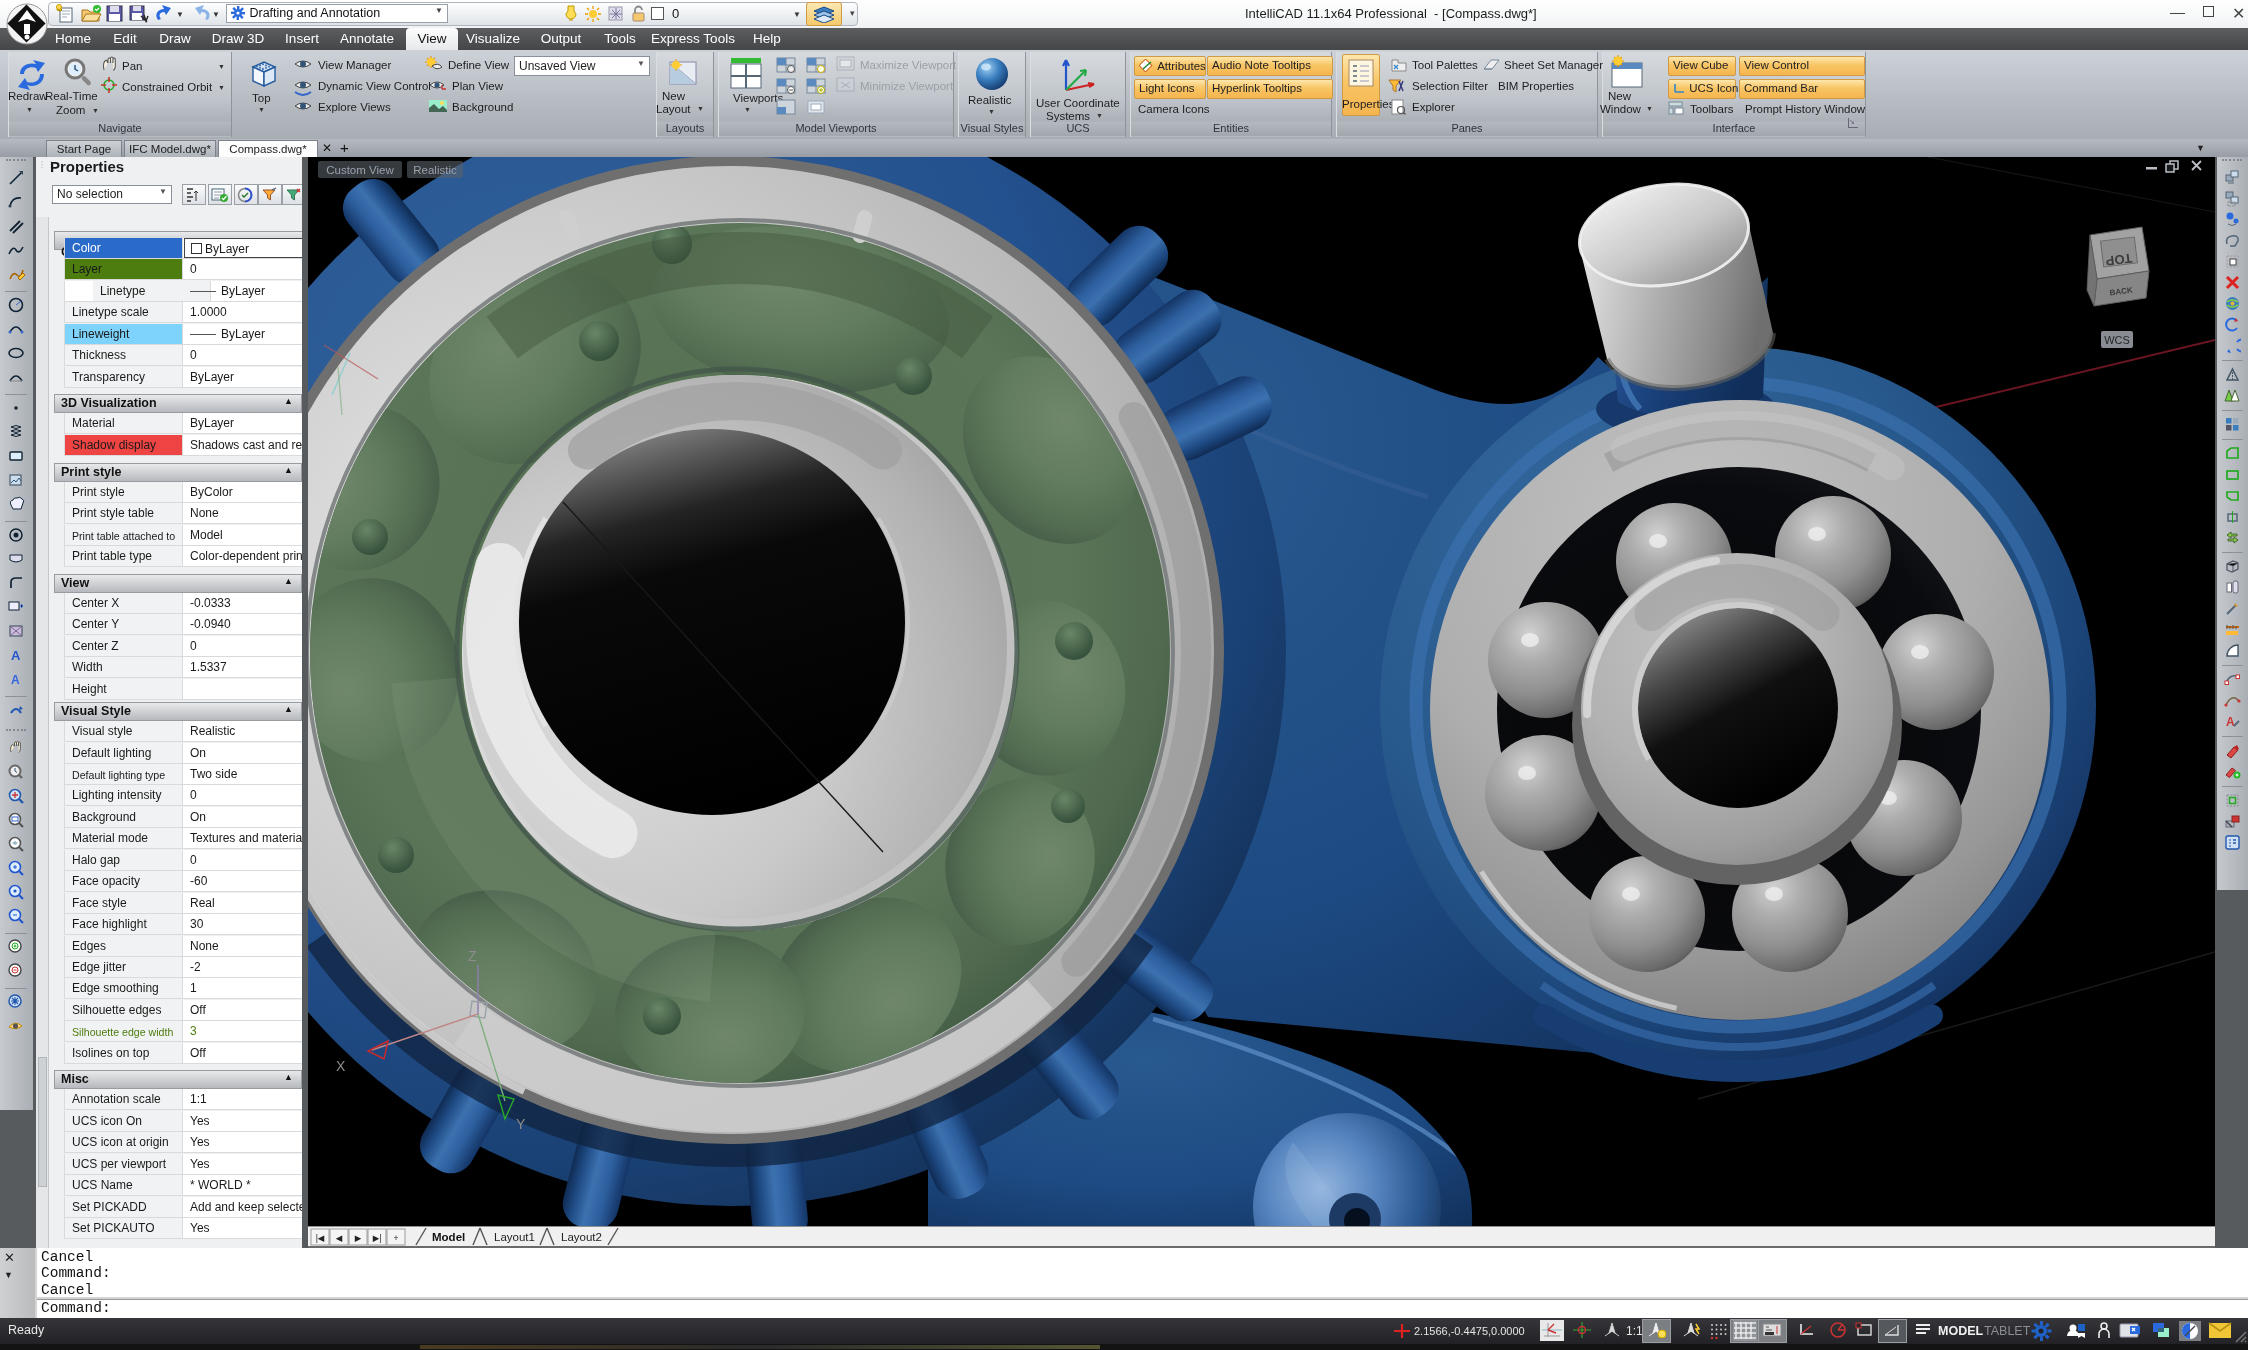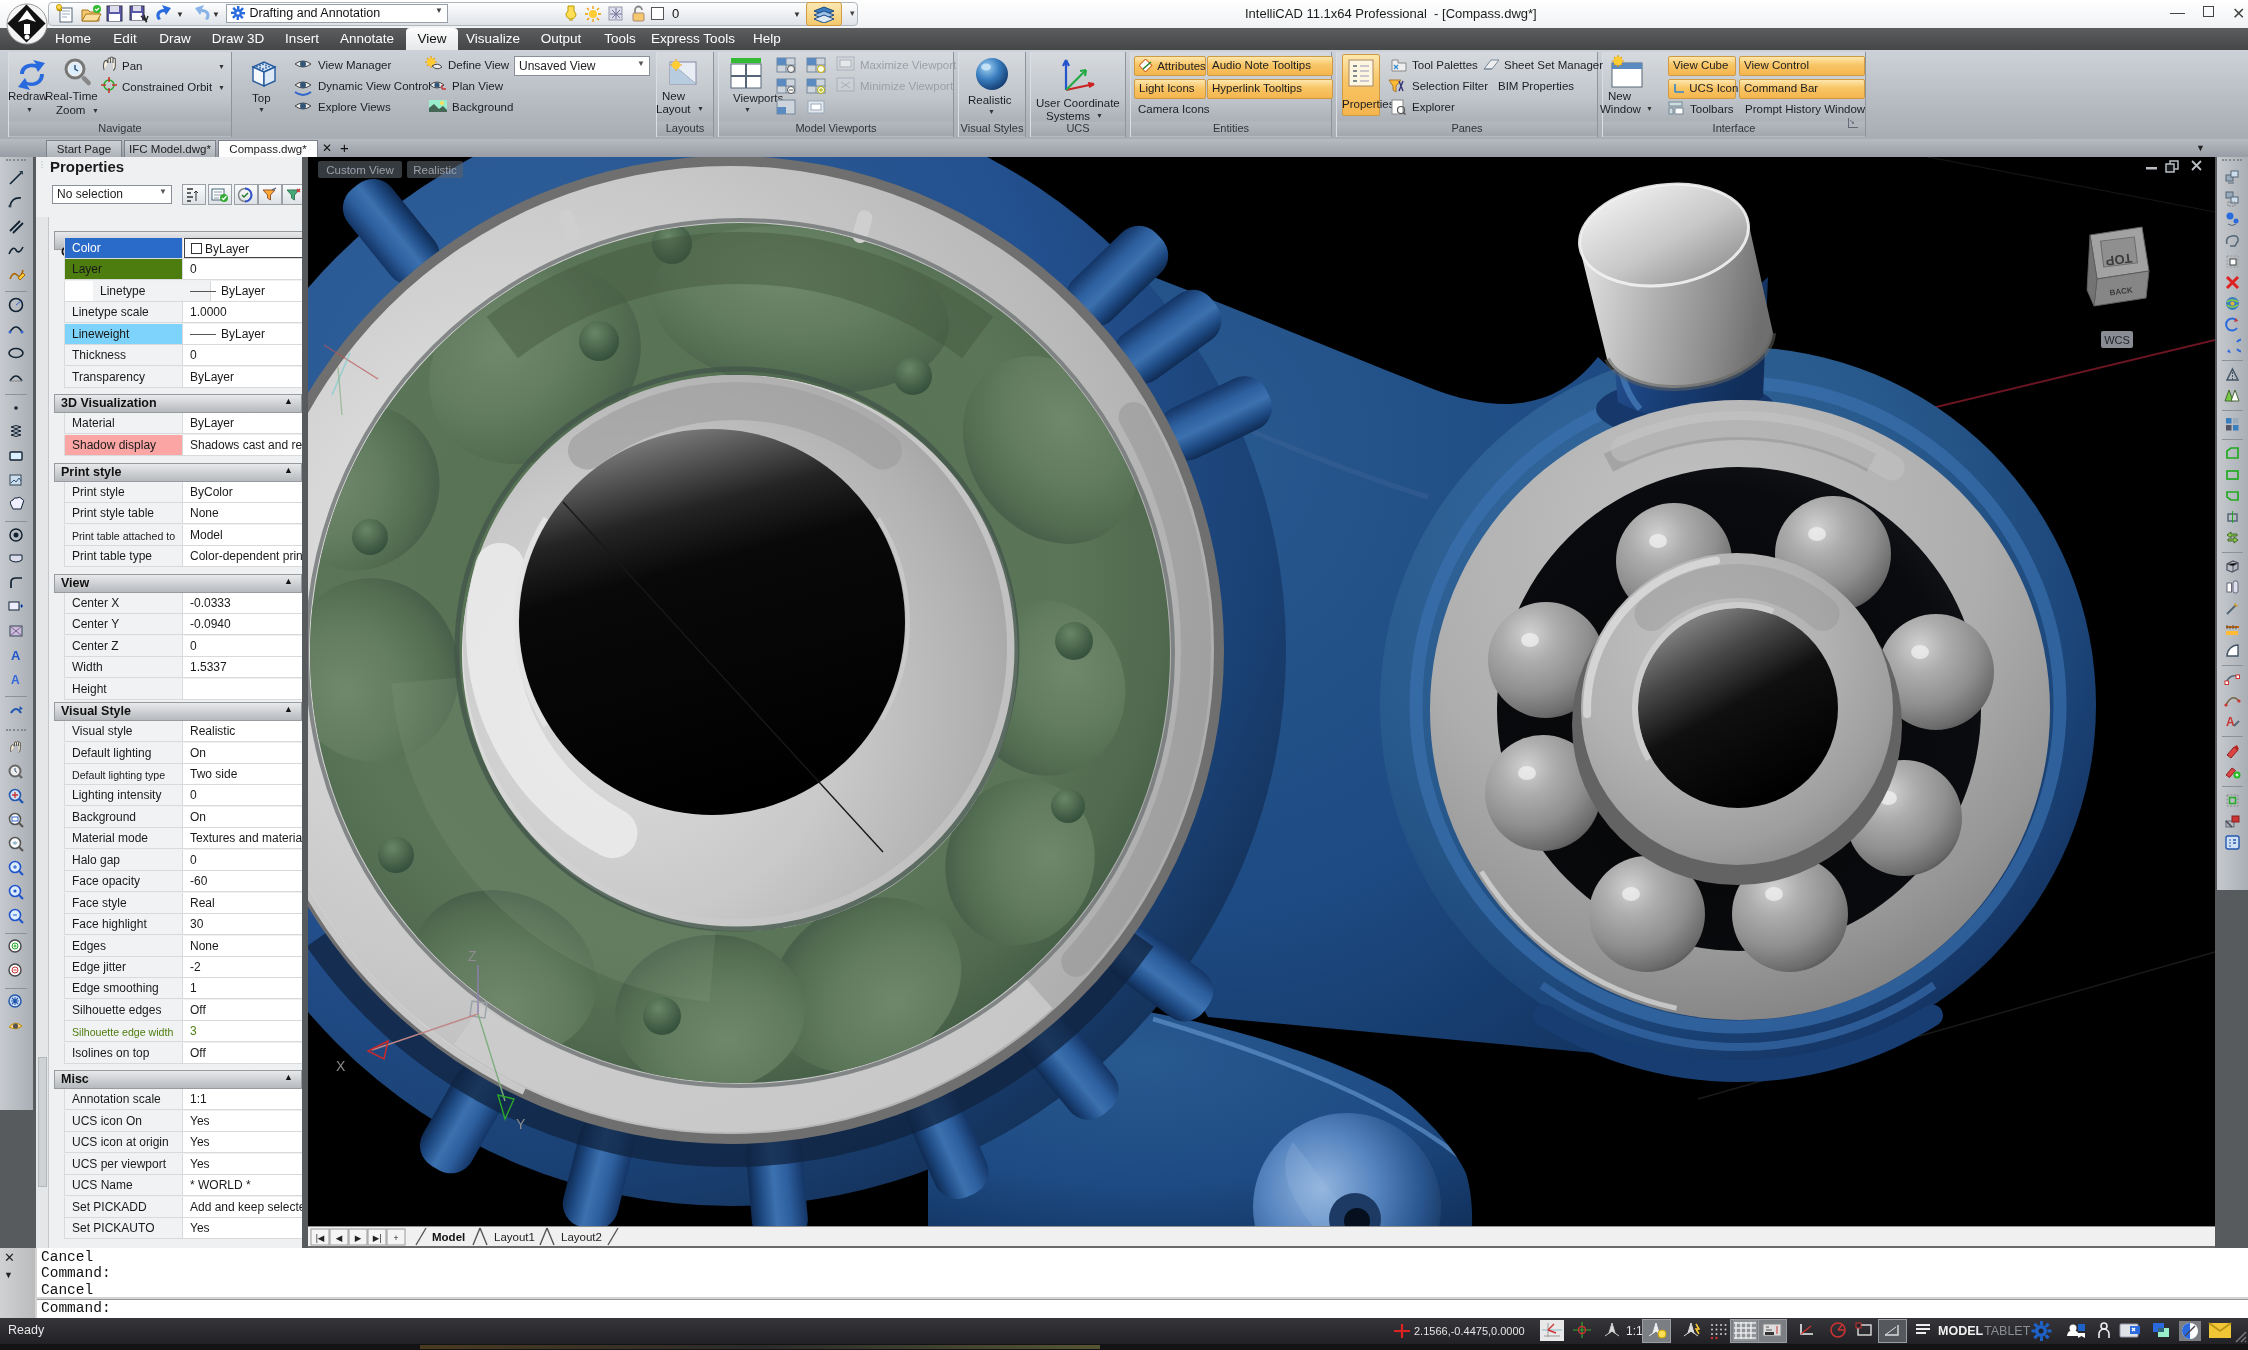--- a/index.html
+++ b/index.html
@@ -620,21 +620,21 @@
 <div style="position:absolute;left:28px;top:210px;width:238px;height:21px;border-bottom:1px solid #d8dadc;border-left:1px solid #d8dadc;background:#fff;font-size:12px;color:#1a1a1a">
         <div style="position:absolute;left:0;top:0;width:118px;height:100%;background:#f1f2f3;padding:3px 0 0 7px;border-right:1px solid #d8dadc;white-space:nowrap;overflow:hidden;">Transparency</div>
         <div style="position:absolute;left:119px;top:0;width:119px;height:100%;padding:3px 0 0 6px;white-space:nowrap;overflow:hidden;">ByLayer</div>
       </div>
 <div style="position:absolute;left:18px;top:237.15px;width:248px;height:19px;background:linear-gradient(#e8e9eb,#b6b9bd);border:1px solid #989b9f;font-size:12.5px;font-weight:bold;color:#111;padding:1px 0 0 6px">3D Visualization<span style="float:right;margin-right:8px;font-size:9px;font-weight:normal">▲</span></div>
 <div style="position:absolute;left:28px;top:256px;width:238px;height:21px;border-bottom:1px solid #d8dadc;border-left:1px solid #d8dadc;background:#fff;font-size:12px;color:#1a1a1a">
         <div style="position:absolute;left:0;top:0;width:118px;height:100%;background:#f1f2f3;padding:3px 0 0 7px;border-right:1px solid #d8dadc;white-space:nowrap;overflow:hidden;">Material</div>
         <div style="position:absolute;left:119px;top:0;width:119px;height:100%;padding:3px 0 0 6px;white-space:nowrap;overflow:hidden;">ByLayer</div>
       </div>
 <div style="position:absolute;left:28px;top:278px;width:238px;height:21px;border-bottom:1px solid #d8dadc;border-left:1px solid #d8dadc;background:#fff;font-size:12px;color:#1a1a1a">
-        <div style="position:absolute;left:0;top:0;width:118px;height:100%;background:#fca5a5;padding:3px 0 0 7px;border-right:1px solid #d8dadc;white-space:nowrap;overflow:hidden;">Shadow display</div>
+        <div style="position:absolute;left:0;top:0;width:118px;height:100%;background:#ef4444;padding:3px 0 0 7px;border-right:1px solid #d8dadc;white-space:nowrap;overflow:hidden;">Shadow display</div>
         <div style="position:absolute;left:119px;top:0;width:119px;height:100%;padding:3px 0 0 6px;white-space:nowrap;overflow:hidden;">Shadows cast and re...</div>
       </div>
 <div style="position:absolute;left:18px;top:306.04999999999995px;width:248px;height:19px;background:linear-gradient(#e8e9eb,#b6b9bd);border:1px solid #989b9f;font-size:12.5px;font-weight:bold;color:#111;padding:1px 0 0 6px">Print style<span style="float:right;margin-right:8px;font-size:9px;font-weight:normal">▲</span></div>
 <div style="position:absolute;left:28px;top:325px;width:238px;height:21px;border-bottom:1px solid #d8dadc;border-left:1px solid #d8dadc;background:#fff;font-size:12px;color:#1a1a1a">
         <div style="position:absolute;left:0;top:0;width:118px;height:100%;background:#f1f2f3;padding:3px 0 0 7px;border-right:1px solid #d8dadc;white-space:nowrap;overflow:hidden;">Print style</div>
         <div style="position:absolute;left:119px;top:0;width:119px;height:100%;padding:3px 0 0 6px;white-space:nowrap;overflow:hidden;">ByColor</div>
       </div>
 <div style="position:absolute;left:28px;top:346px;width:238px;height:21px;border-bottom:1px solid #d8dadc;border-left:1px solid #d8dadc;background:#fff;font-size:12px;color:#1a1a1a">
         <div style="position:absolute;left:0;top:0;width:118px;height:100%;background:#f1f2f3;padding:3px 0 0 7px;border-right:1px solid #d8dadc;white-space:nowrap;overflow:hidden;">Print style table</div>
         <div style="position:absolute;left:119px;top:0;width:119px;height:100%;padding:3px 0 0 6px;white-space:nowrap;overflow:hidden;">None</div>

